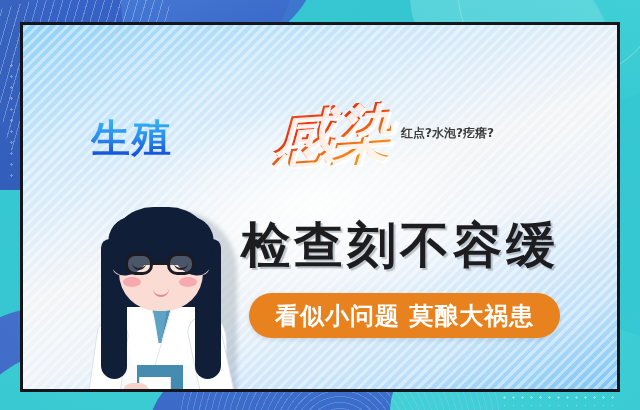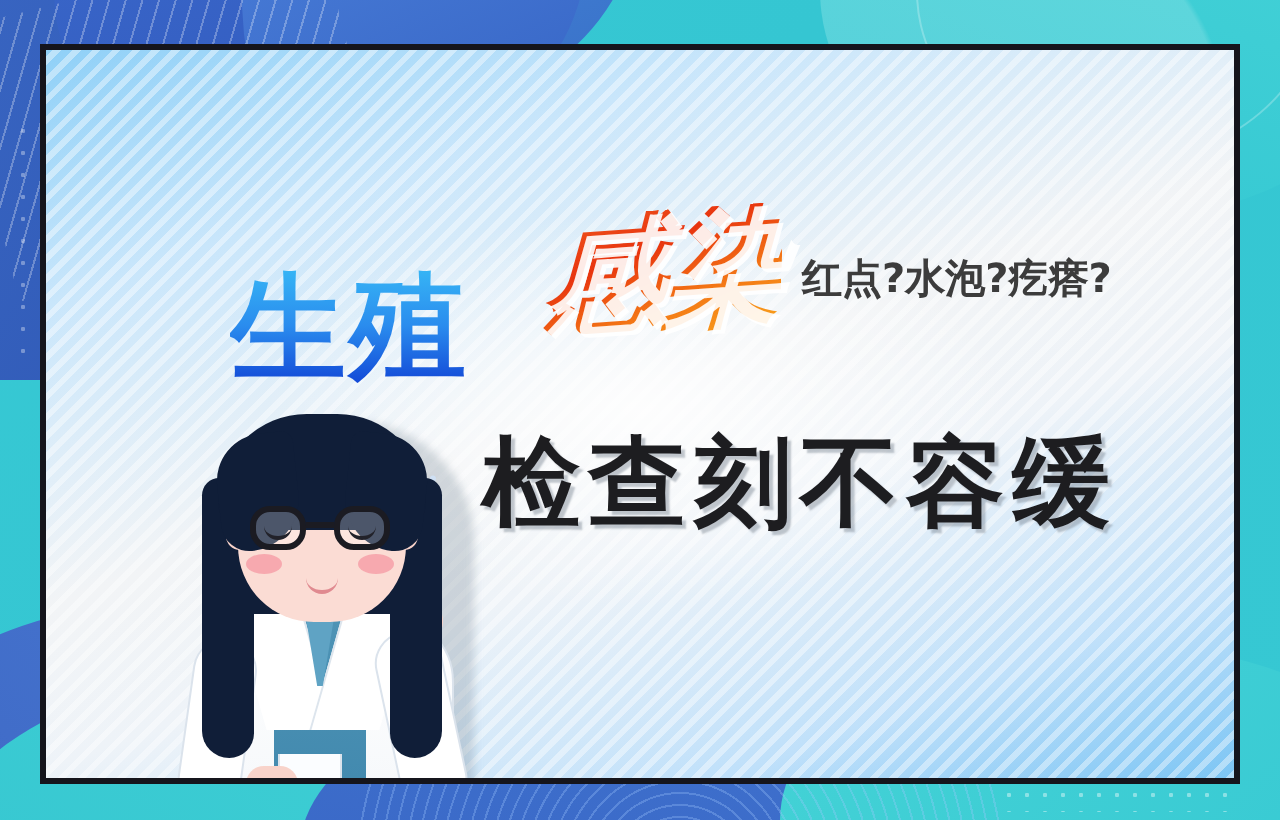--- a/index.html
+++ b/index.html
@@ -65,48 +65,48 @@
     background:linear-gradient(160deg,#8fd0f7 0%,#c9e6fb 22%,#f2f4f6 48%,
       #eef3f8 62%,#bfe0fa 84%,#7cc5f4 100%);}
   .panel-stripes{position:absolute;inset:0;opacity:.55;
     background:repeating-linear-gradient(-45deg,
       rgba(255,255,255,.75) 0 3px, rgba(255,255,255,0) 3px 7px);}
   .panel-glow{position:absolute;left:18%;top:22%;width:64%;height:55%;
     background:radial-gradient(ellipse at center,rgba(255,255,255,.85) 0%,rgba(255,255,255,0) 70%);}
 
   
   .row1{position:absolute;left:58px;top:78px;width:520px;height:105px;}
-  .t-shengzhi{position:absolute;left:34px;top:16px;
+  .t-shengzhi{position:absolute;left:10px;top:16px;
     font-family:"DejaVu Sans","Liberation Sans",sans-serif;
-    font-size:58px;font-weight:bold;letter-spacing:2px;line-height:1;
+    font-size:39px;font-weight:bold;letter-spacing:2px;line-height:1;
     background:linear-gradient(180deg,#36b4f5 0%,#2a8cee 48%,#1246d6 100%);
-    -webkit-background-clip:text;background-clip:text;color:transparent;margin-top:16px;
+    -webkit-background-clip:text;background-clip:text;color:transparent;
     -webkit-text-fill-color:transparent;}
   .t-ganran{position:absolute;left:190px;top:2px;
     font-family:"DejaVu Serif","Liberation Serif",serif;
     font-size:62px;font-weight:bold;font-style:italic;line-height:1;
     letter-spacing:-2px;
     background:linear-gradient(160deg,#f05a1e 0%,#e8340f 35%,#f47b16 70%,#f9a21b 100%);
     -webkit-background-clip:text;background-clip:text;color:transparent;
     -webkit-text-fill-color:transparent;
     text-shadow:2px 2px 0 rgba(255,255,255,.9);
     transform:rotate(-4deg) skewX(-6deg);}
   .q-lines{position:absolute;left:320px;top:22px;
     font-family:"DejaVu Sans","Liberation Sans",sans-serif;
-    font-size:20px;font-weight:bold;color:#3c3c3c;line-height:1.45;
+    font-size:12px;font-weight:bold;color:#3c3c3c;line-height:1.45;
     letter-spacing:0px;}
   .q-lines div{white-space:nowrap;}
   .t-en{position:absolute;left:258px;top:88px;
     font-family:"DejaVu Sans Mono","Liberation Mono",monospace;
     font-size:15px;font-weight:bold;color:#8fb0cf;letter-spacing:3.2px;
     white-space:nowrap;transform:scaleY(1.05);}
 
   
   .t-jiancha{position:absolute;left:218px;top:196px;
-    font-family:Liberation Mono, monospace;
+    font-family:Liberation Sans, sans-serif;
     font-size:49px;font-weight:bold;color:#1d1d20;letter-spacing:4px;
     line-height:1;white-space:nowrap;
     text-shadow:2px 2px 1px rgba(120,130,145,.45);}
 
   
   .pill{position:absolute;left:226px;top:268px;height:45px;
     padding:0 26px;border-radius:24px;background:#e8821e;
     display:flex;align-items:center;justify-content:center;
     box-shadow:0 2px 4px rgba(0,0,0,.10);}
   .pill-text{font-family:"DejaVu Sans","Liberation Sans",sans-serif;
@@ -215,20 +215,23 @@
     <div class="row1">
       <div class="t-shengzhi">生殖</div>
       <div class="t-ganran">感染</div>
       <div class="q-lines">
         <div>红点?水泡?疙瘩?</div>
       </div>
     </div>
 
     <div class="t-jiancha">检查刻不容缓</div>
 
+    <div class="pill">
+      <span class="pill-text">看似小问题  莫酿大祸患</span>
+    </div>
 
     <div class="doctor">
       <div class="doc-shadow"></div>
       <div class="pointer"></div>
       <div class="pointer2"></div>
       <div class="hair-back"></div>
       <div class="neck"></div>
       <div class="coat"></div>
       <div class="shirt"></div>
       <div class="collar-l"></div>

